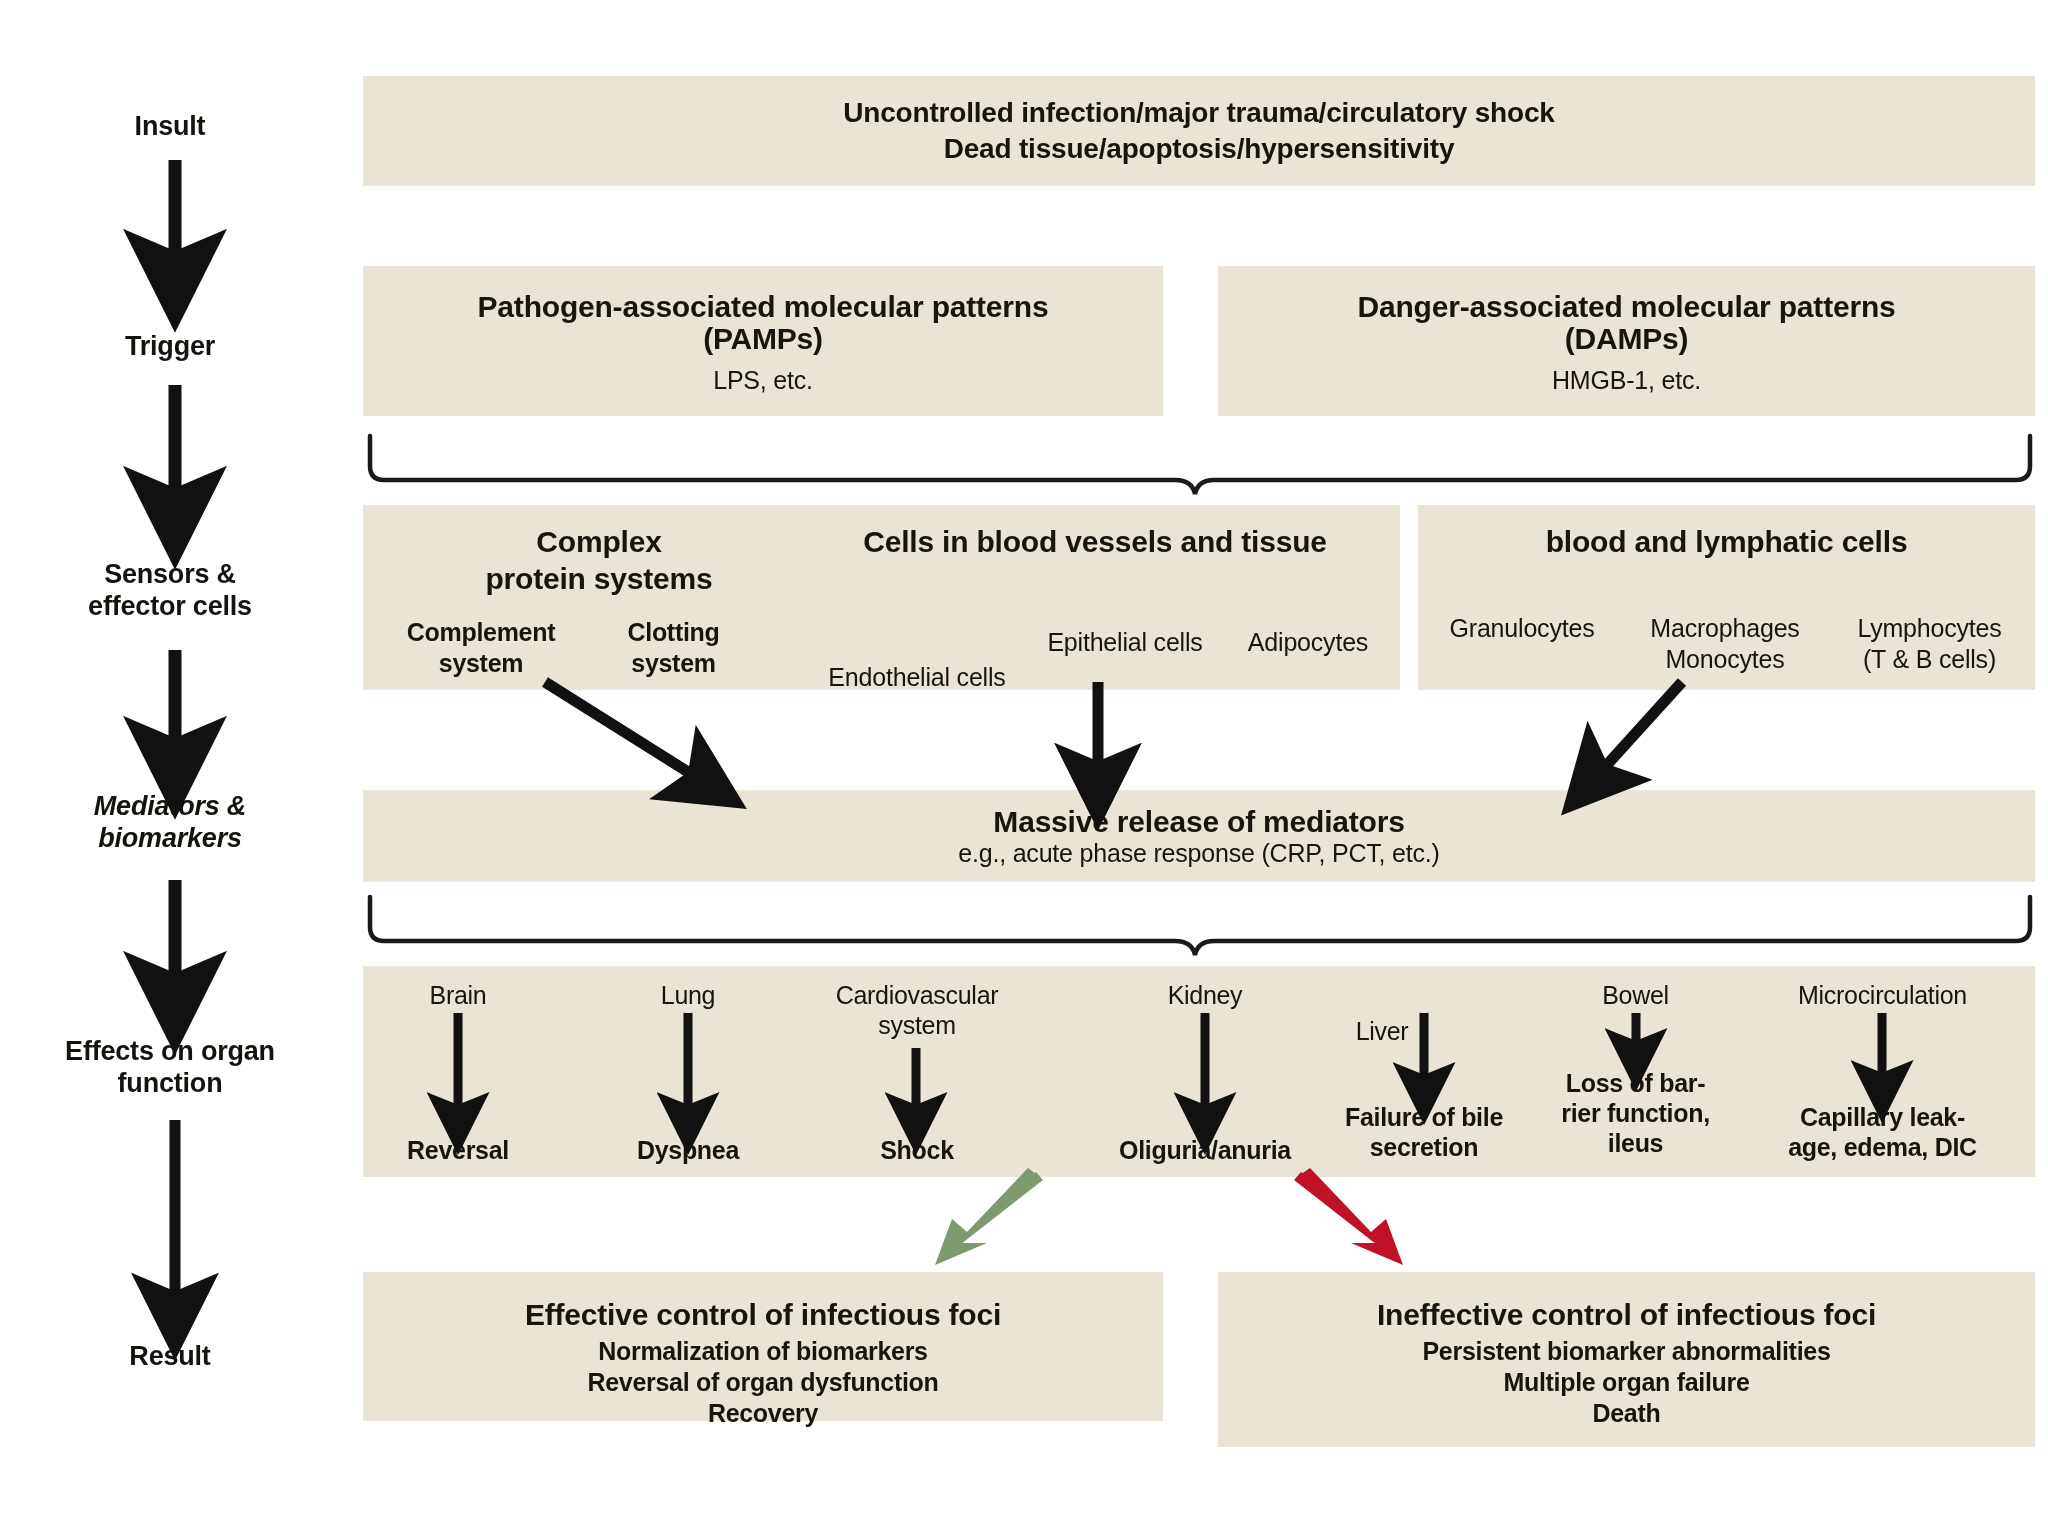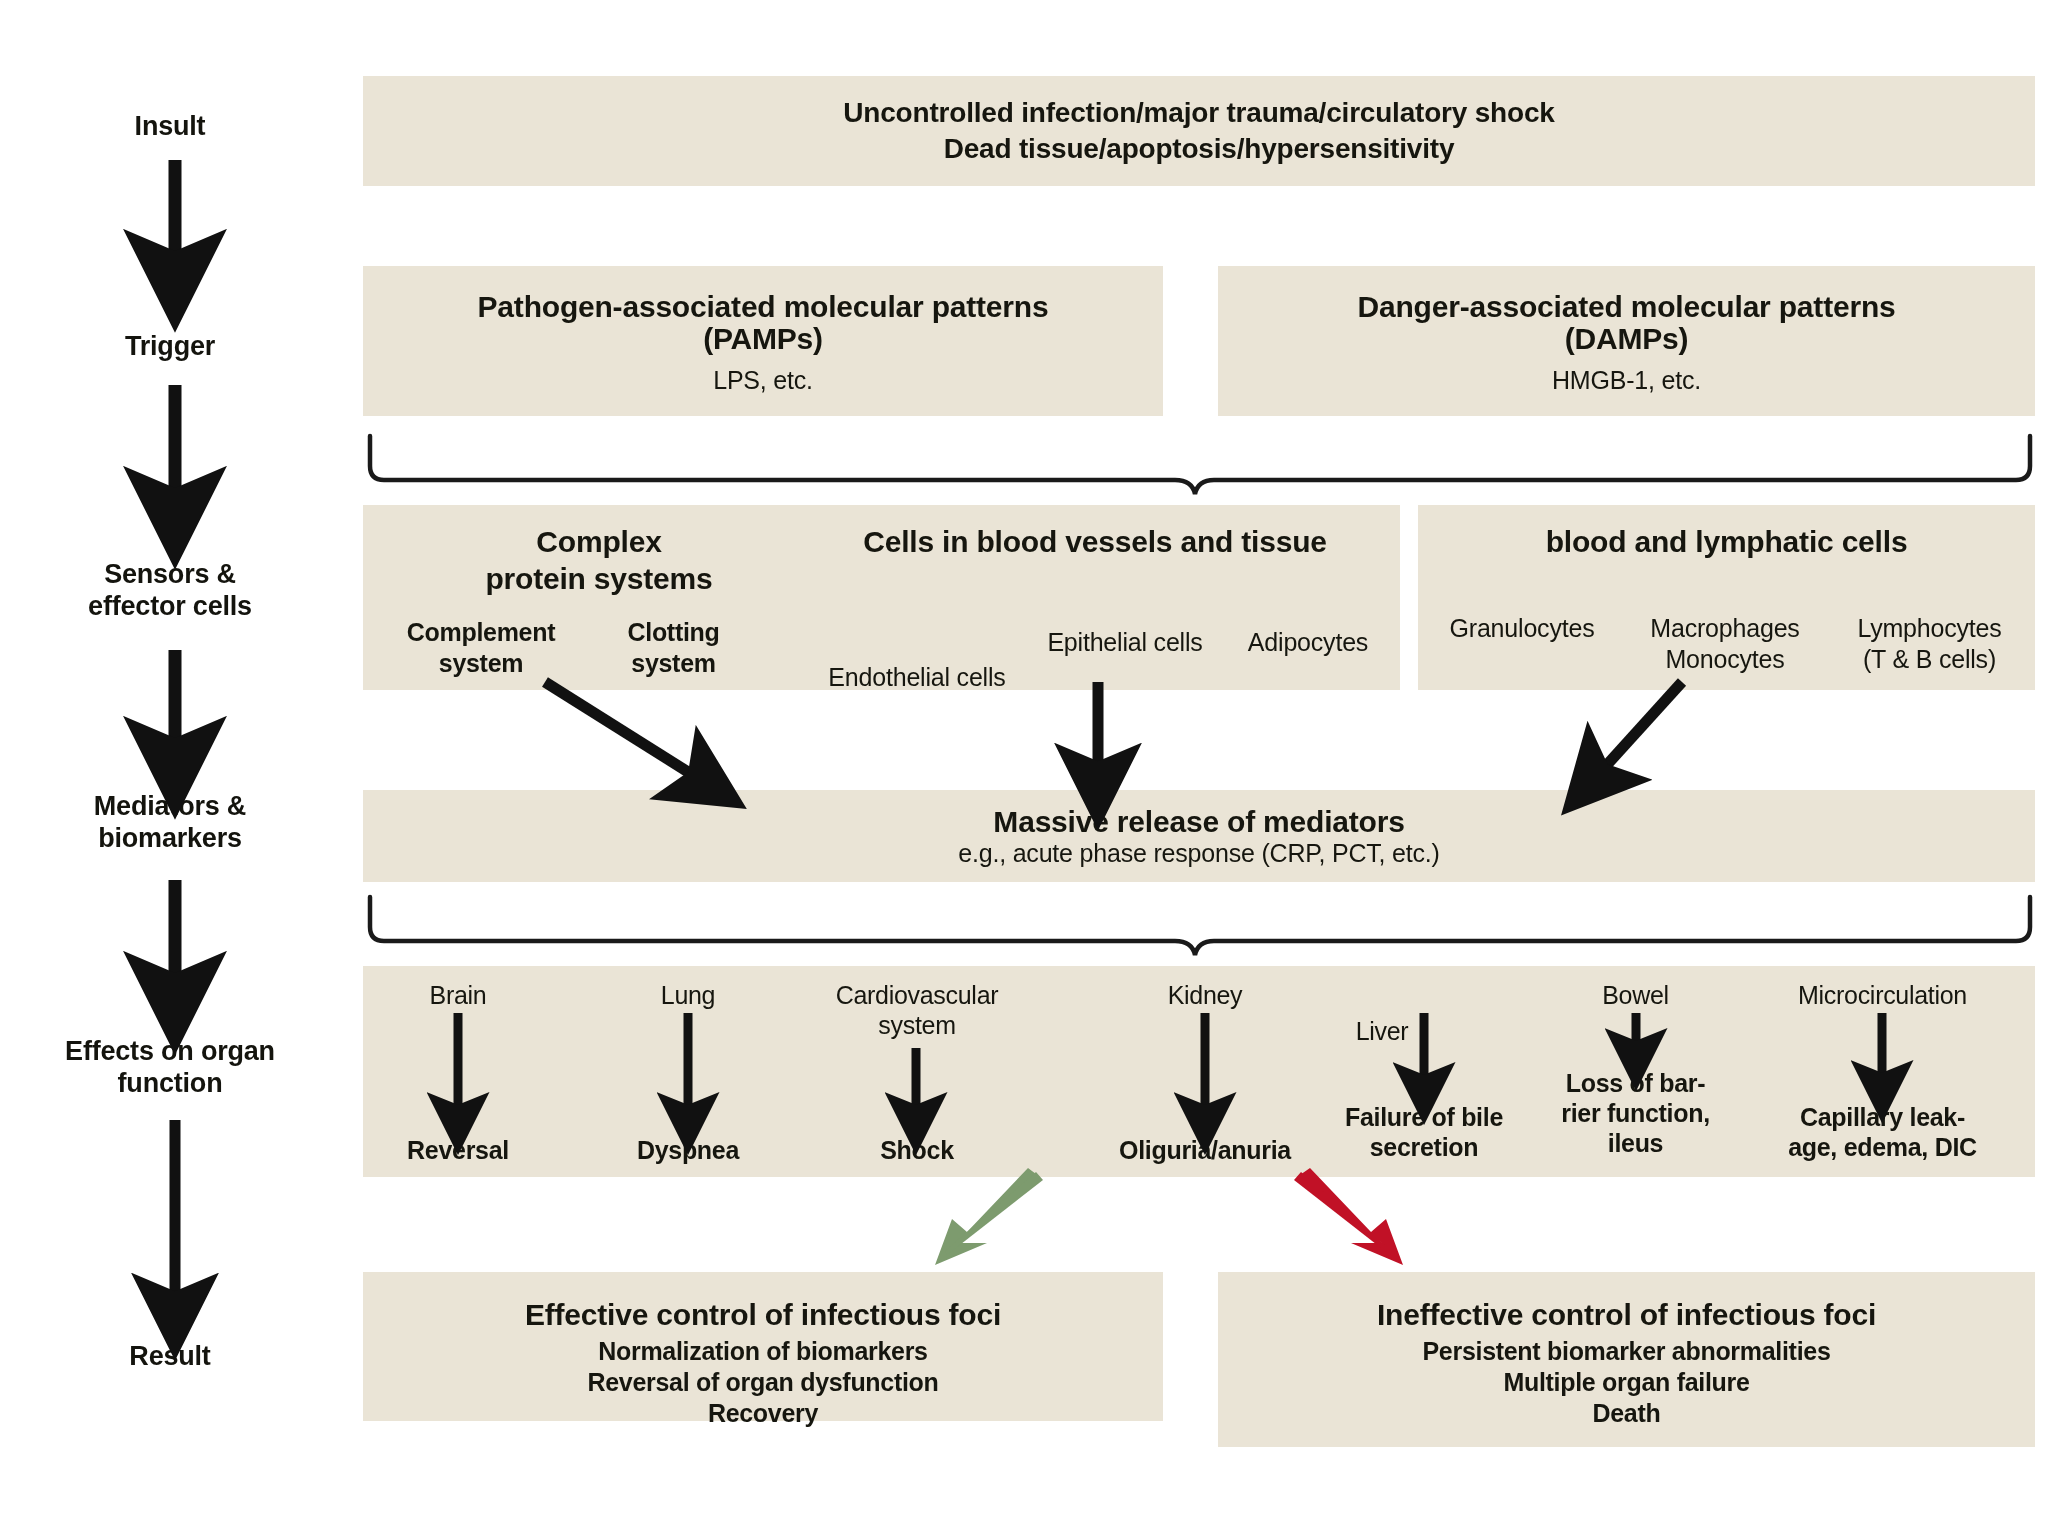--- a/index.html
+++ b/index.html
@@ -89,21 +89,21 @@
 </style>
 </head>
 <body>
 
 <div id="canvas">
 
   <div class="stage-label" style="left:20px; top:110px; width:300px;">Insult</div>
   <div class="stage-label" style="left:20px; top:330px; width:300px;">Trigger</div>
   <div class="stage-label" style="left:20px; top:558px; width:300px;">Sensors &amp;
 effector cells</div>
-  <div class="stage-label" style="left:20px; top:790px; width:300px;">Mediators &amp;
+  <div class="stage-label" style="left:20px; top:790px; width:300px;font-style:italic;">Mediators &amp;
 biomarkers</div>
   <div class="stage-label" style="left:10px; top:1035px; width:320px;">Effects on organ
 function</div>
   <div class="stage-label" style="left:20px; top:1340px; width:300px;">Result</div>
 
   <div class="box" style="left:363px; top:76px; width:1672px; height:110px;">
     <div class="ctr topline" style="left:0; top:20px; width:100%;">Uncontrolled infection/major trauma/circulatory shock</div>
     <div class="ctr topline" style="left:0; top:56px; width:100%;">Dead tissue/apoptosis/hypersensitivity</div>
   </div>
 

